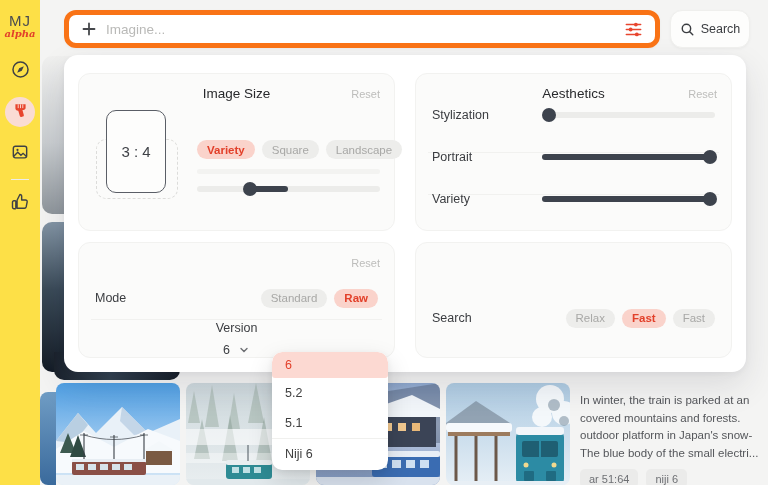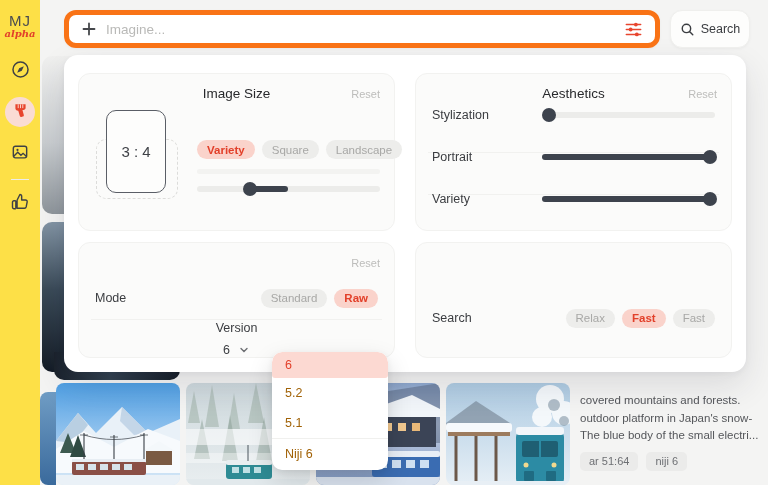--- a/index.html
+++ b/index.html
@@ -57,21 +57,21 @@
   .a-div { position:absolute; left:12px; right:12px; border-top:1px solid #f1f1ef; }
 
   
   .m-row { position:absolute; left:16px; right:16px; height:36px; display:flex; align-items:center; justify-content:space-between; }
   .m-label { font-size:12.5px; color:#3b3d41; }
   .m-pills { display:flex; gap:7px; }
   .version-val { display:flex; align-items:center; gap:8px; font-size:12.5px; color:#3c3e42; cursor:pointer; }
 
   
   .dropdown { position:absolute; left:272px; top:352px; width:116px; background:#ffffff; border-radius:10px; z-index:7; box-shadow:0 10px 26px rgba(0,0,0,.14), 0 2px 6px rgba(0,0,0,.06); overflow:hidden; padding-bottom:1px; }
-  .dd-item { height:30px; line-height:30px; padding-left:13px; font-size:12.5px; color:#a16207; cursor:pointer; }
+  .dd-item { height:30px; line-height:30px; padding-left:13px; font-size:12.5px; color:#404040; cursor:pointer; }
   .dd-item.selected { height:26px; line-height:26px; background:#fcd9d2; color:#e2402a; border-radius:10px 10px 3px 3px; }
   .dd-divider { border-top:1px solid #f0f0ee; margin:0; }
 
   
   .tile { position:absolute; top:383px; width:124px; height:102px; border-radius:8px; overflow:hidden; z-index:1; cursor:pointer; }
   .tile svg { display:block; }
 
   
   .caption { position:absolute; left:580px; top:392px; width:180px; z-index:1; }
   .cap-line { font-size:11.5px; line-height:17.5px; color:#54565a; white-space:nowrap; }
@@ -371,20 +371,21 @@
     <path d="M94 58v16" stroke="#2c8ba4" stroke-width="2"></path>
     <circle cx="80" cy="82" r="2.5" fill="#f2d98f"></circle>
       <circle cx="108" cy="82" r="2.5" fill="#f2d98f"></circle>
     <rect x="78" y="88" width="10" height="10" rx="1" fill="#1f6b82"></rect>
       <rect x="100" y="88" width="10" height="10" rx="1" fill="#1f6b82"></rect>
     <rect x="0" y="98" width="124" height="4" fill="#e8eff5"></rect>
   </svg>
 </div>
 
 <div class="caption">
+  <div class="cap-line">In winter, the train is parked at an</div>
   <div class="cap-line">covered mountains and forests.</div>
   <div class="cap-line">outdoor platform in Japan's snow-</div>
   <div class="cap-line">The blue body of the small electri...</div>
   <div class="badges">
     <span class="badge">ar 51:64</span>
     <span class="badge">niji 6</span>
   </div>
 </div>
 
 </body></html>

